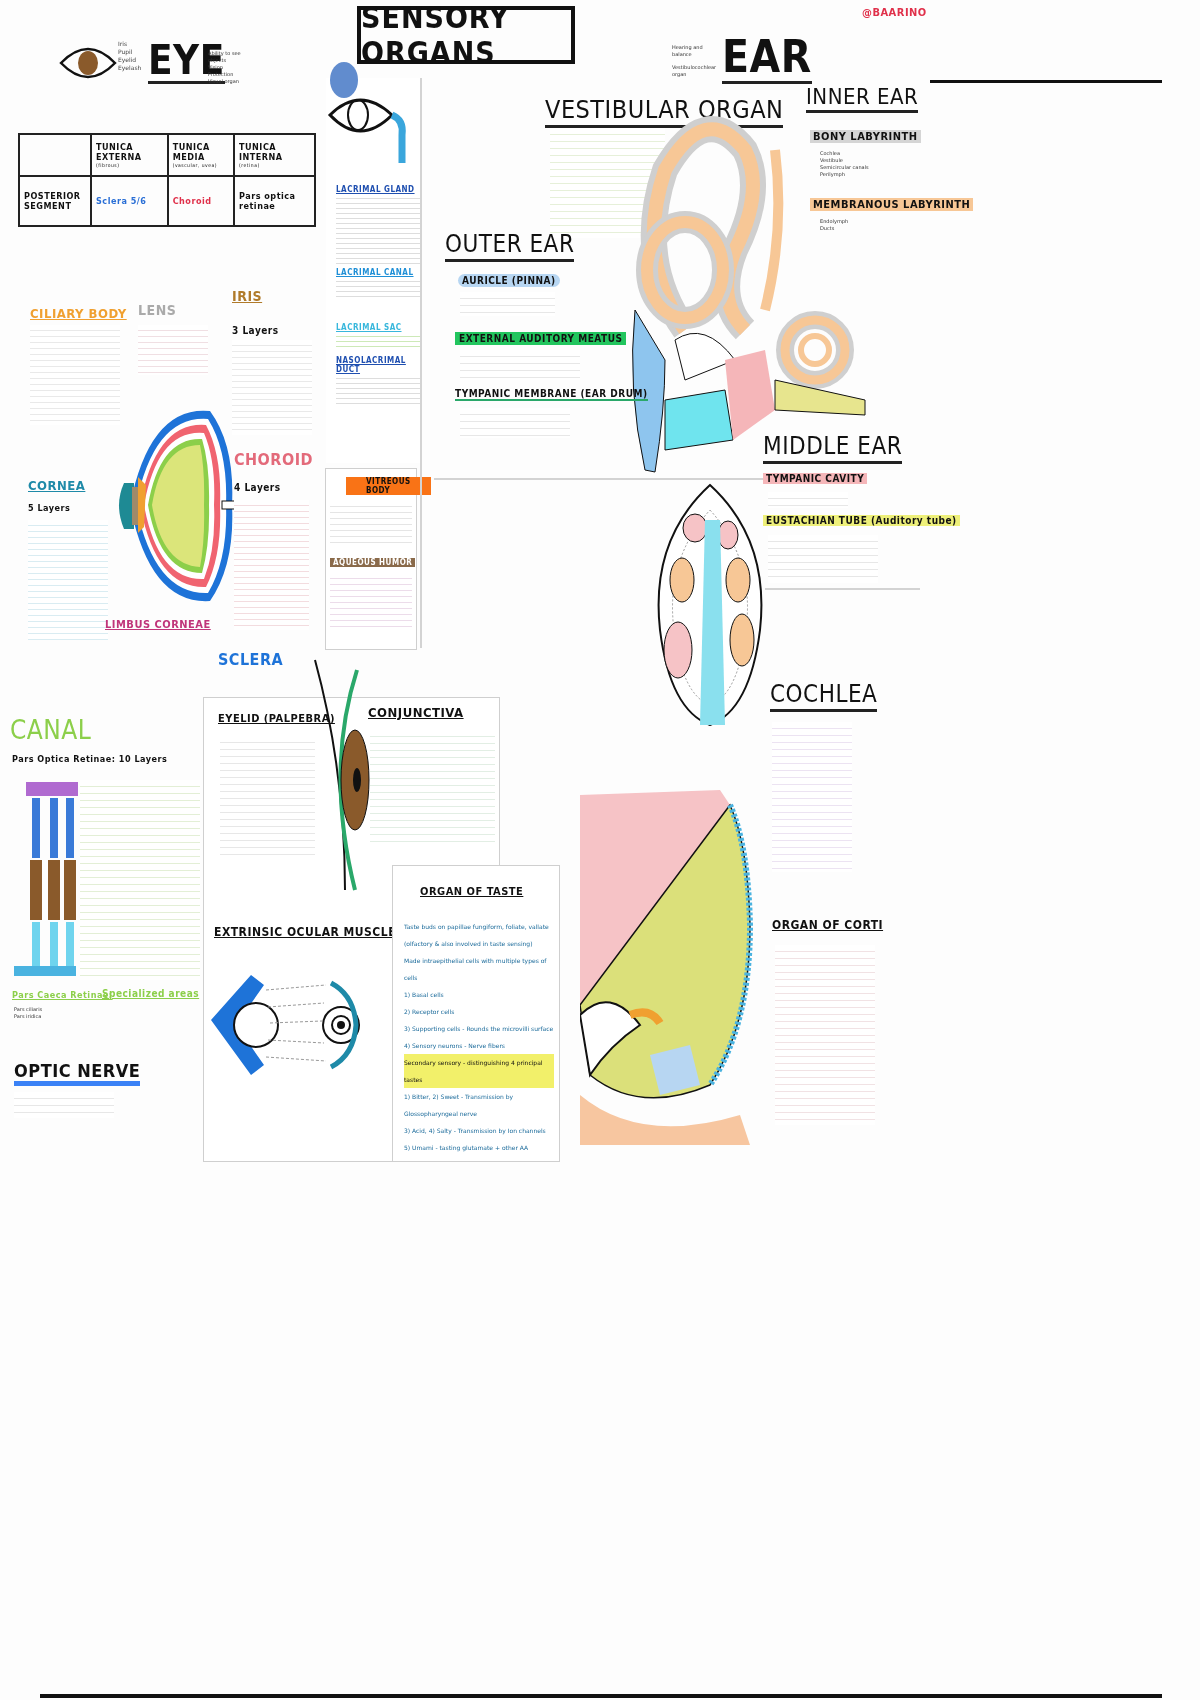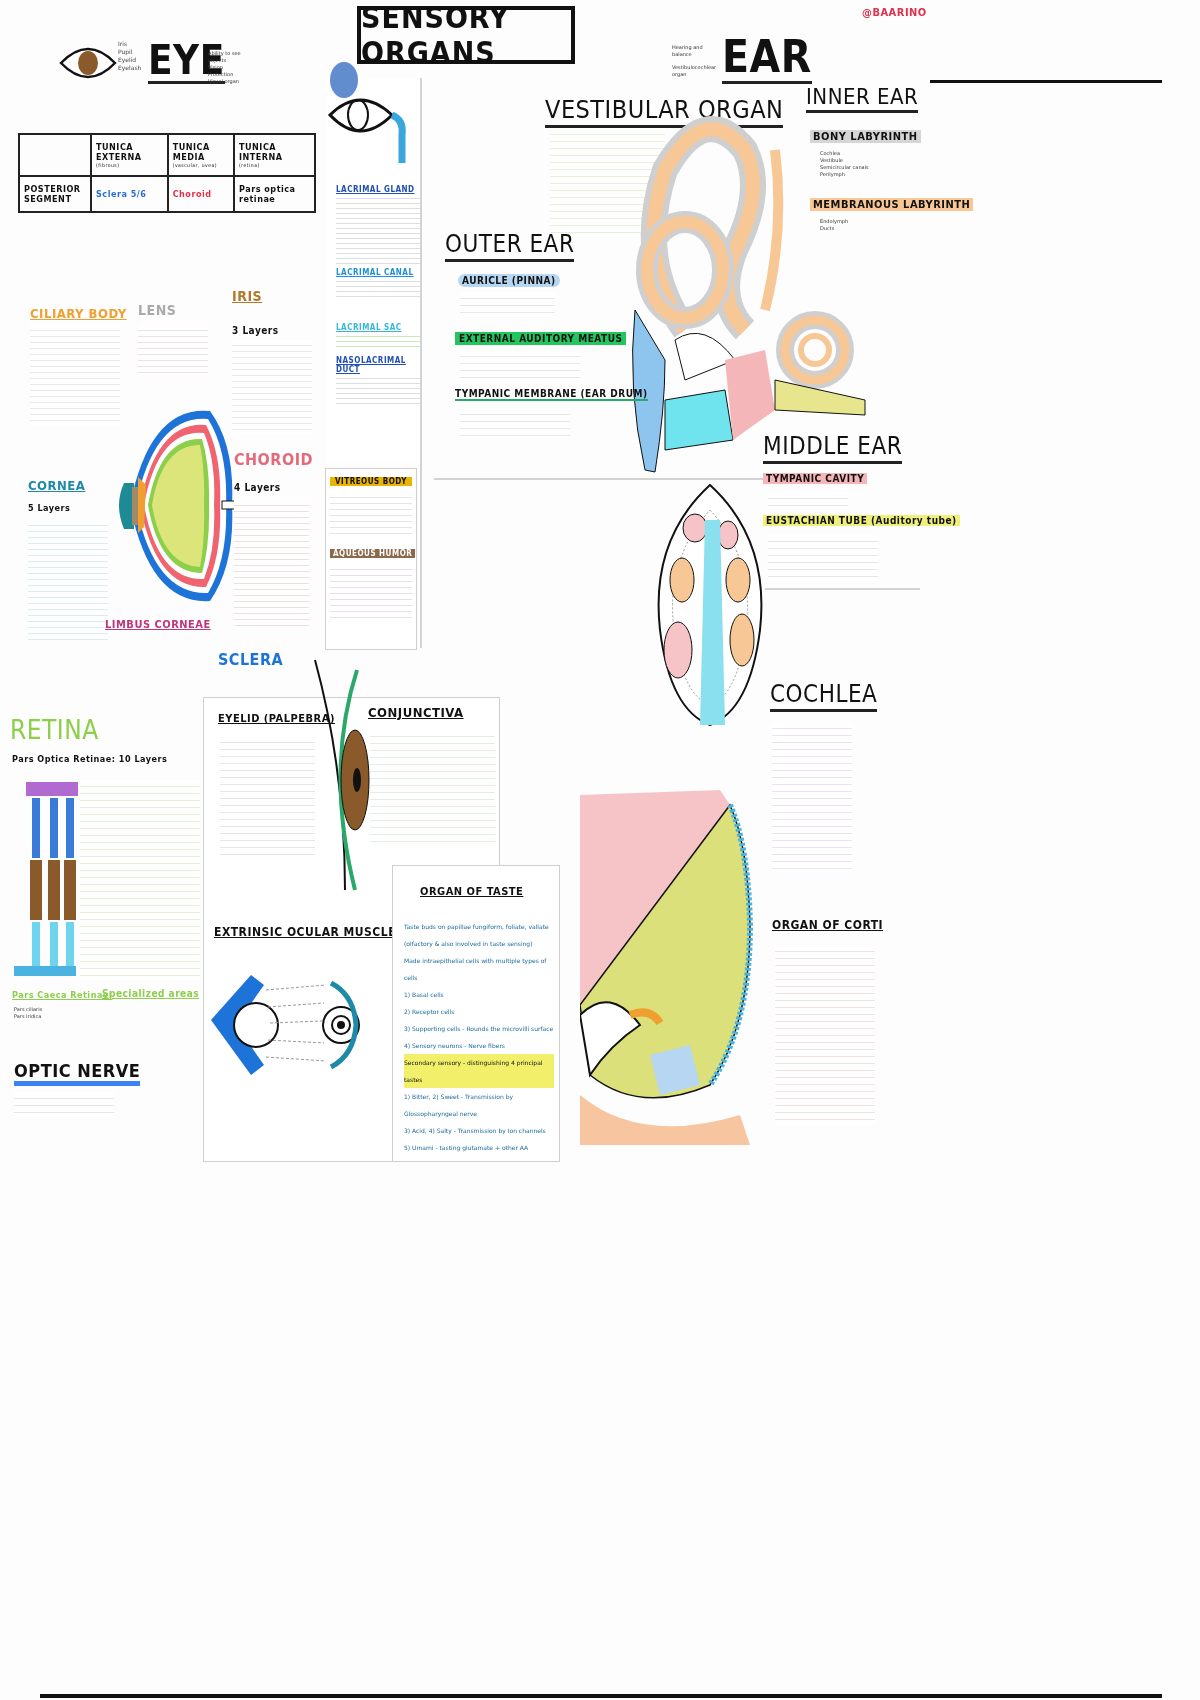--- a/index.html
+++ b/index.html
@@ -54,21 +54,21 @@
         </td>
     <td>
           <div>TUNICA MEDIA</div>
           <div style="font-size:5px;font-weight:normal">(vascular, uvea)</div>
         </td>
     <td>
           <div>TUNICA INTERNA</div>
           <div style="font-size:5px;font-weight:normal">(retina)</div>
         </td>
   </tr>
-  <tr style="height:36px">
+  <tr style="height:50px">
     <td>POSTERIOR SEGMENT</td>
     <td style="color:#2a6fd6">Sclera 5/6</td>
     <td style="color:#e0304a">Choroid</td>
     <td>Pars optica retinae</td>
   </tr>
 </tbody>
   </table>
 
 <div class="abs panel" style="left:326px;top:78px;width:95px;height:385px;border-top:none;border-left:none;border-bottom:none;"></div>
 <svg class="abs" style="left:322px;top:55px" width="100" height="110">
@@ -112,27 +112,27 @@
 <div class="abs hand sm" style="left:28px;top:478px;font-size:13px;color:#1e8aa8;text-decoration:underline">CORNEA</div>
 <div class="abs hand sm" style="left:28px;top:503px;font-size:9px;">5 Layers</div>
 <div class="abs" style="left:28px;top:520px;width:80px;height:120px;background:repeating-linear-gradient(#fff 0 5px,#d9ecf2 5px 6px)"></div>
 <div class="abs hand sm" style="left:234px;top:450px;font-size:16px;color:#e36a7a;">CHOROID</div>
 <div class="abs hand sm" style="left:234px;top:482px;font-size:10px;text-align:right;">4 Layers</div>
 <div class="abs" style="left:234px;top:500px;width:75px;height:130px;background:repeating-linear-gradient(#fff 0 5px,#f3dcdf 5px 6px)"></div>
 <div class="abs hand sm" style="left:105px;top:618px;font-size:11px;color:#c0357a;text-decoration:underline">LIMBUS CORNEAE</div>
 <div class="abs hand sm" style="left:218px;top:650px;font-size:16px;color:#1e73d8;text-align:center;">SCLERA</div>
 
 <div class="abs panel" style="left:325px;top:468px;width:92px;height:182px;">
-  <div class="sm hand" style="margin:8px 0 0 4px;background:#eab308;display:inline-block;padding:0 5px">VITREOUS BODY</div>
+  <div class="sm hand" style="margin:8px 0 0 20px;background:#f97316;display:inline-block;padding:0 20px">VITREOUS BODY</div>
   <div style="margin:4px;height:45px;background:repeating-linear-gradient(#fff 0 5px,#e5e5e5 5px 6px)"></div>
   <div class="sm hand" style="margin:6px 0 0 4px;background:#8a6a4a;color:#fff;display:inline-block;padding:0 3px">AQUEOUS HUMOR</div>
   <div style="margin:4px;height:55px;background:repeating-linear-gradient(#fff 0 5px,#ecdcea 5px 6px)"></div>
 </div>
 
-<div class="abs hand" style="left:10px;top:715px;font-size:26px;color:#8ccf4a;">RETINA</div>
+<div class="abs hand" style="left:10px;top:715px;font-size:26px;color:#8ccf4a;">CANAL</div>
 <div class="abs hand sm" style="left:12px;top:754px;font-size:9px;">Pars Optica Retinae: 10 Layers</div>
 <svg class="abs" style="left:10px;top:780px" width="70" height="200">
   <rect x="16" y="2" width="52" height="14" fill="#b06ad0"></rect>
   <rect x="22" y="18" width="8" height="60" fill="#3a7ad8"></rect>
     <rect x="40" y="18" width="8" height="60" fill="#3a7ad8"></rect>
     <rect x="56" y="18" width="8" height="60" fill="#3a7ad8"></rect>
   <rect x="20" y="80" width="12" height="60" fill="#8a5a2b"></rect>
     <rect x="38" y="80" width="12" height="60" fill="#8a5a2b"></rect>
     <rect x="54" y="80" width="12" height="60" fill="#8a5a2b"></rect>
   <rect x="22" y="142" width="8" height="44" fill="#6fd4ee"></rect>

